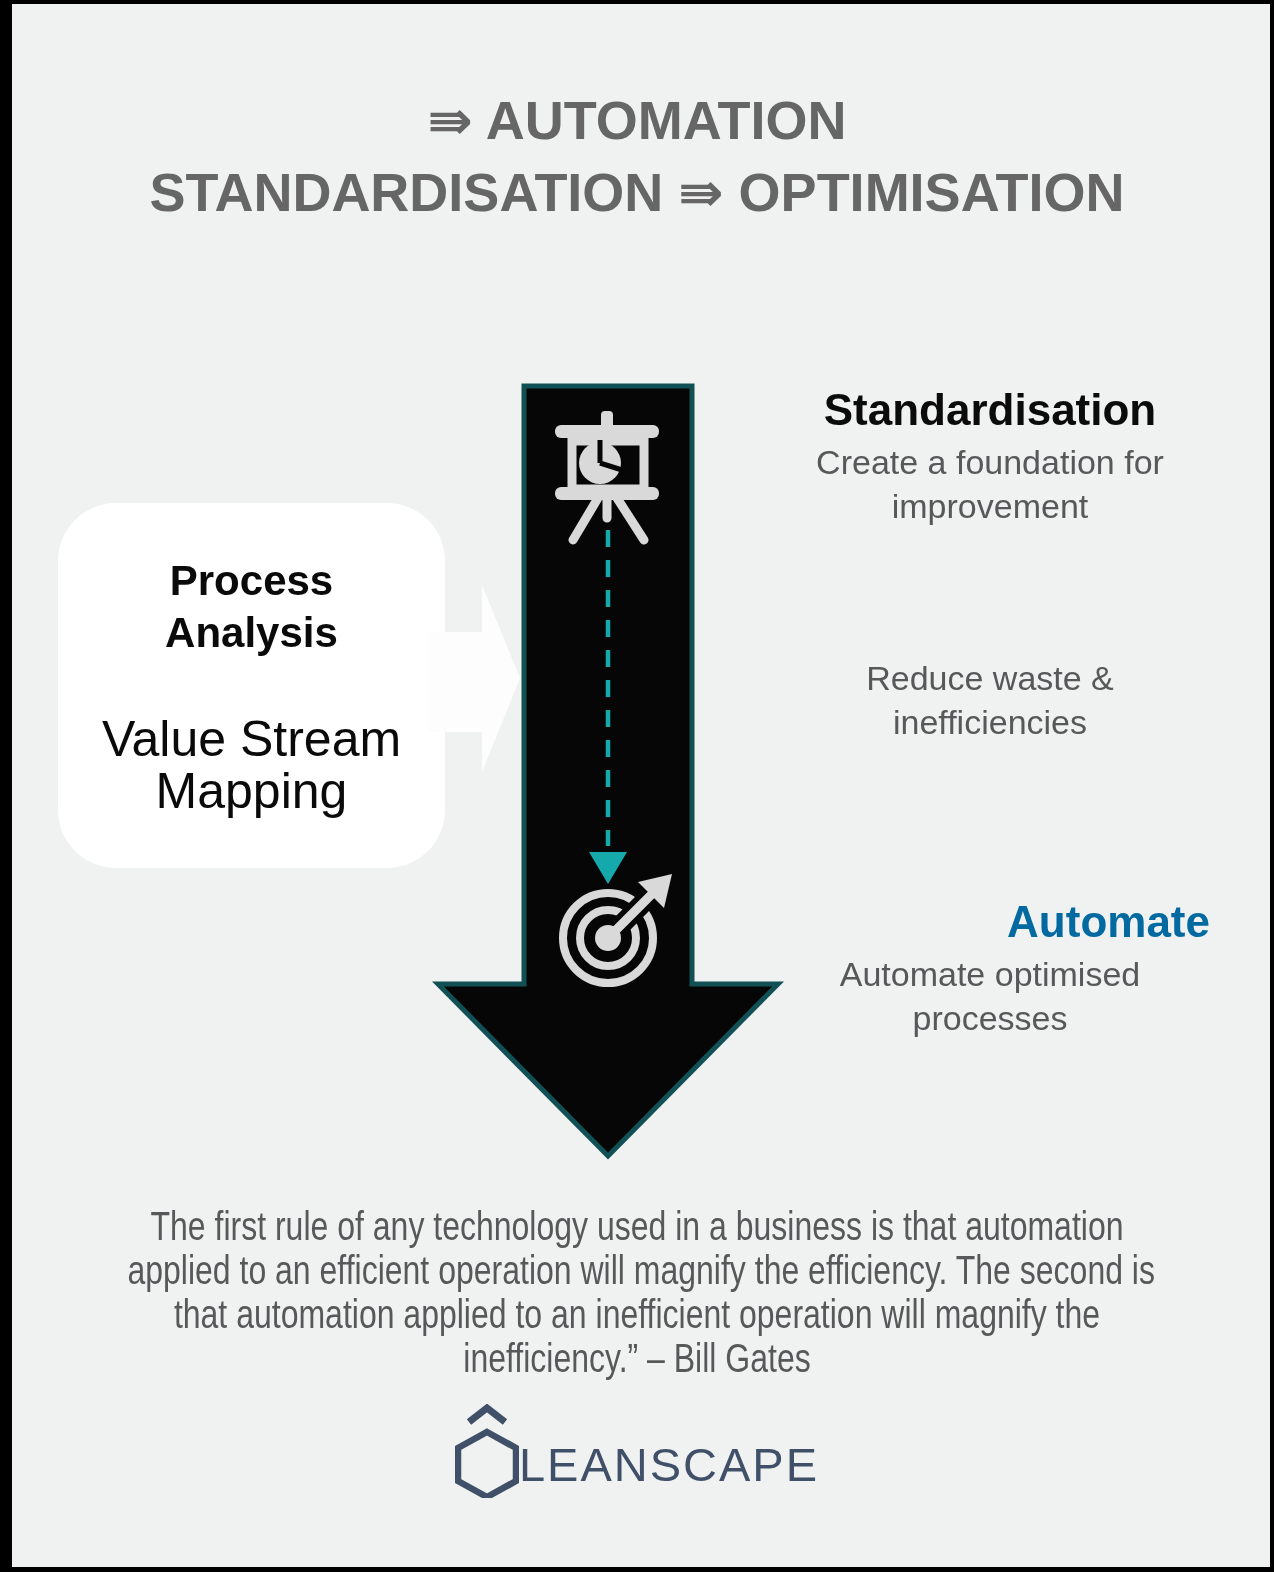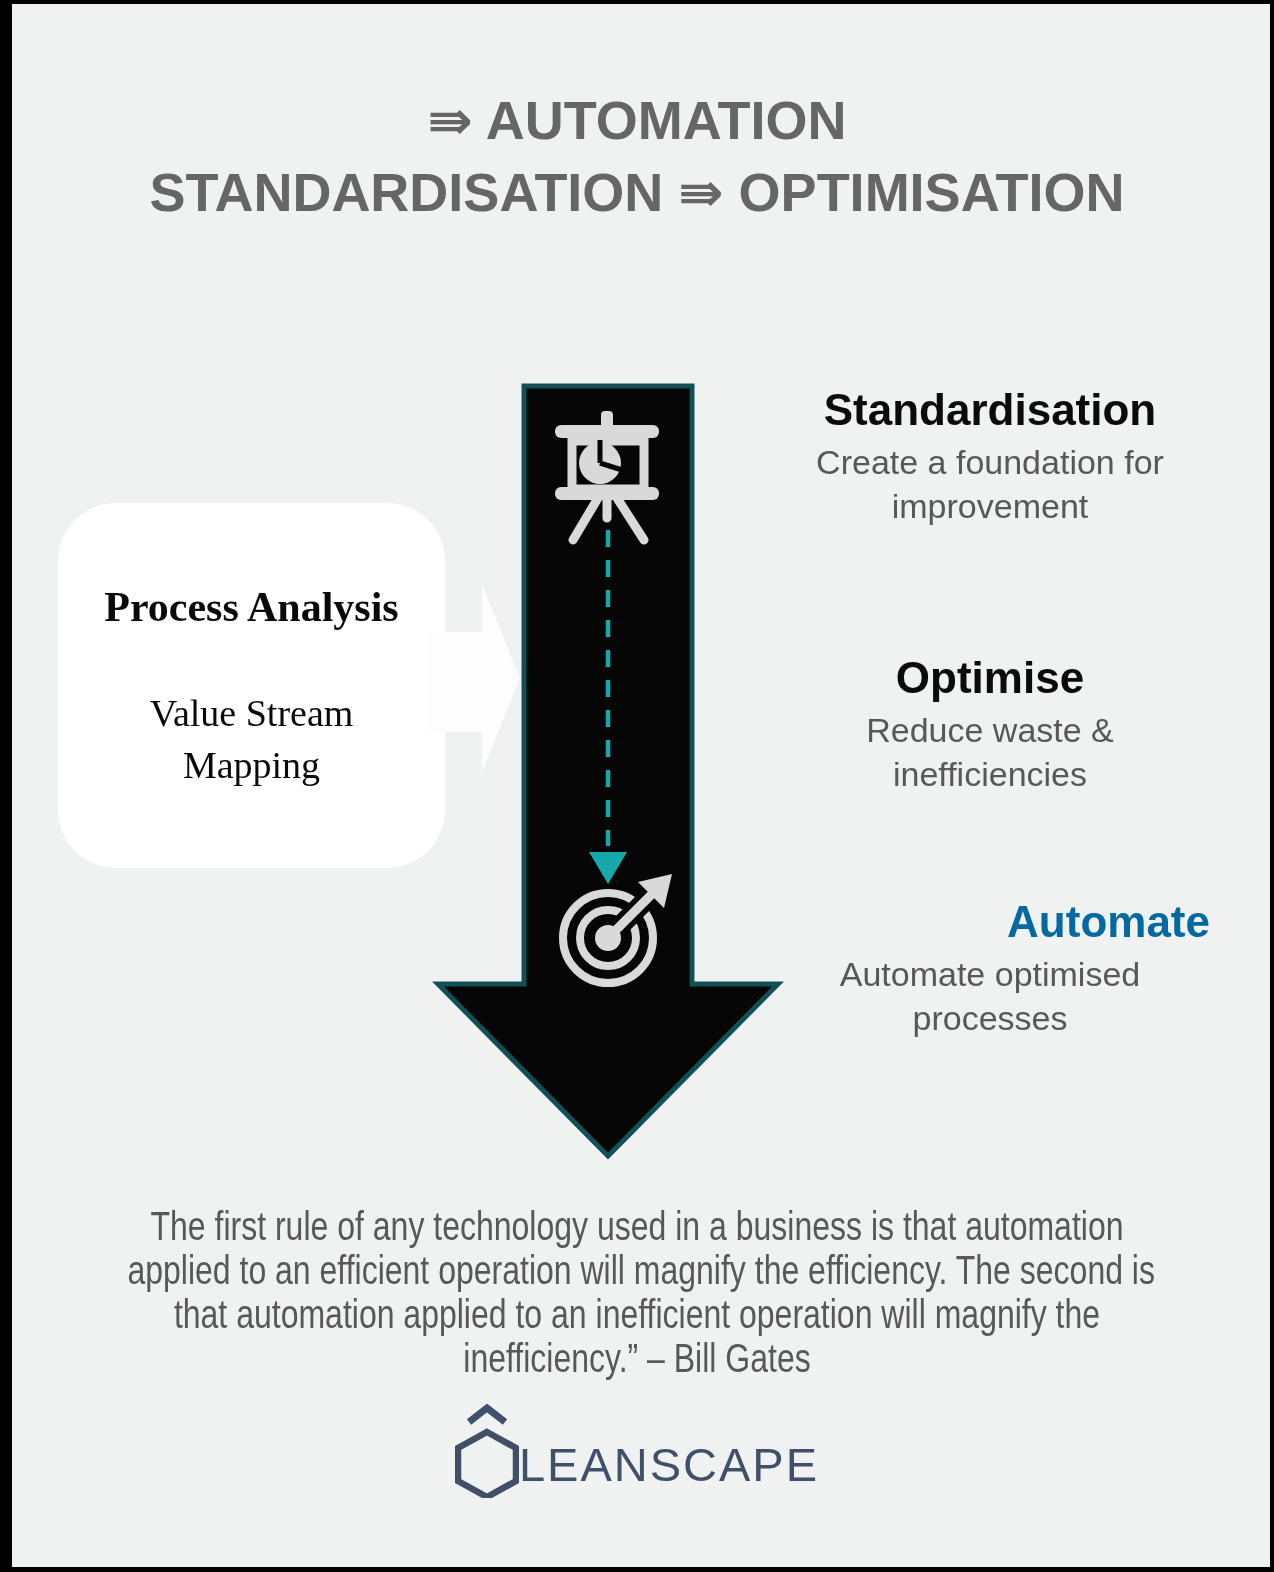--- a/index.html
+++ b/index.html
@@ -11,24 +11,24 @@
   }
   .abs { position:absolute; }
   .title {
     top:84px; left:0; right:0; text-align:center;
     font-size:54px; font-weight:bold; line-height:72px; letter-spacing:0;
   }
   .process-box {
     left:58px; top:503px; width:387px; height:365px;
     background:#ffffff; border-radius:58px;
     display:flex; flex-direction:column; justify-content:center;
-    align-items:center; text-align:center; box-sizing:border-box; padding:0 40px;font-family:Liberation Serif, serif;
+    align-items:center; text-align:center; box-sizing:border-box; padding:0 40px;
   }
   .process-heading { font-size:42px; font-weight:bold; line-height:52px; color:#0a0a0a; margin-bottom:54px; }
-  .process-sub { font-size:38px; line-height:52px; color:#0a0a0a; }
+  .process-sub { font-size:50px; line-height:52px; color:#0a0a0a; }
   .flow-svg { left:0; top:0; width:1274px; height:1572px; }
   .stage { left:770px; width:440px; text-align:center; }
   .stage-title { font-size:44px; font-weight:bold; line-height:52px; }
   .stage-desc { font-size:34px; line-height:44px; margin-top:4px; }
   .stage-1 { top:384px; }
   .stage-2 { top:652px; }
   .stage-3 { top:896px; }
   .quote { top:1186px; left:0; right:0; text-align:center; font-size:40px; line-height:44px; }
   .quote-line { white-space:nowrap; transform:scaleX(0.80); transform-origin:50% 50%; }
   .logo-row {
@@ -81,21 +81,20 @@
       <line x1="606" y1="940" x2="652" y2="894" stroke="#d9d9d9" stroke-width="9" stroke-linecap="round"></line>
       <polygon points="672,874 664,908 638,882" fill="#d9d9d9"></polygon>
     </g>
   </svg>
 
   <div class="abs stage stage-1">
     <div class="stage-title" style="color: rgb(11, 11, 11);">Standardisation</div>
     <div class="stage-desc" style="color: rgb(88, 88, 90);">Create a foundation for improvement</div>
   </div>
   <div class="abs stage stage-2">
-    <div class="stage-title" style="color: rgb(11, 11, 11);">Optimise</div>
     <div class="stage-desc" style="color: rgb(88, 88, 90);">Reduce waste &amp; inefficiencies</div>
   </div>
   <div class="abs stage stage-3">
     <div class="stage-title" style="color: #0369a1; text-align: right;">Automate</div>
     <div class="stage-desc" style="color: rgb(88, 88, 90);">Automate optimised processes</div>
   </div>
 
   <div class="abs quote" style="color: rgb(88, 88, 90); margin-top: 18px;">
     <div class="quote-line">The first rule of any technology used in a business is that automation</div>
     <div class="quote-line">applied to an efficient operation will magnify the efficiency. The second is</div>

